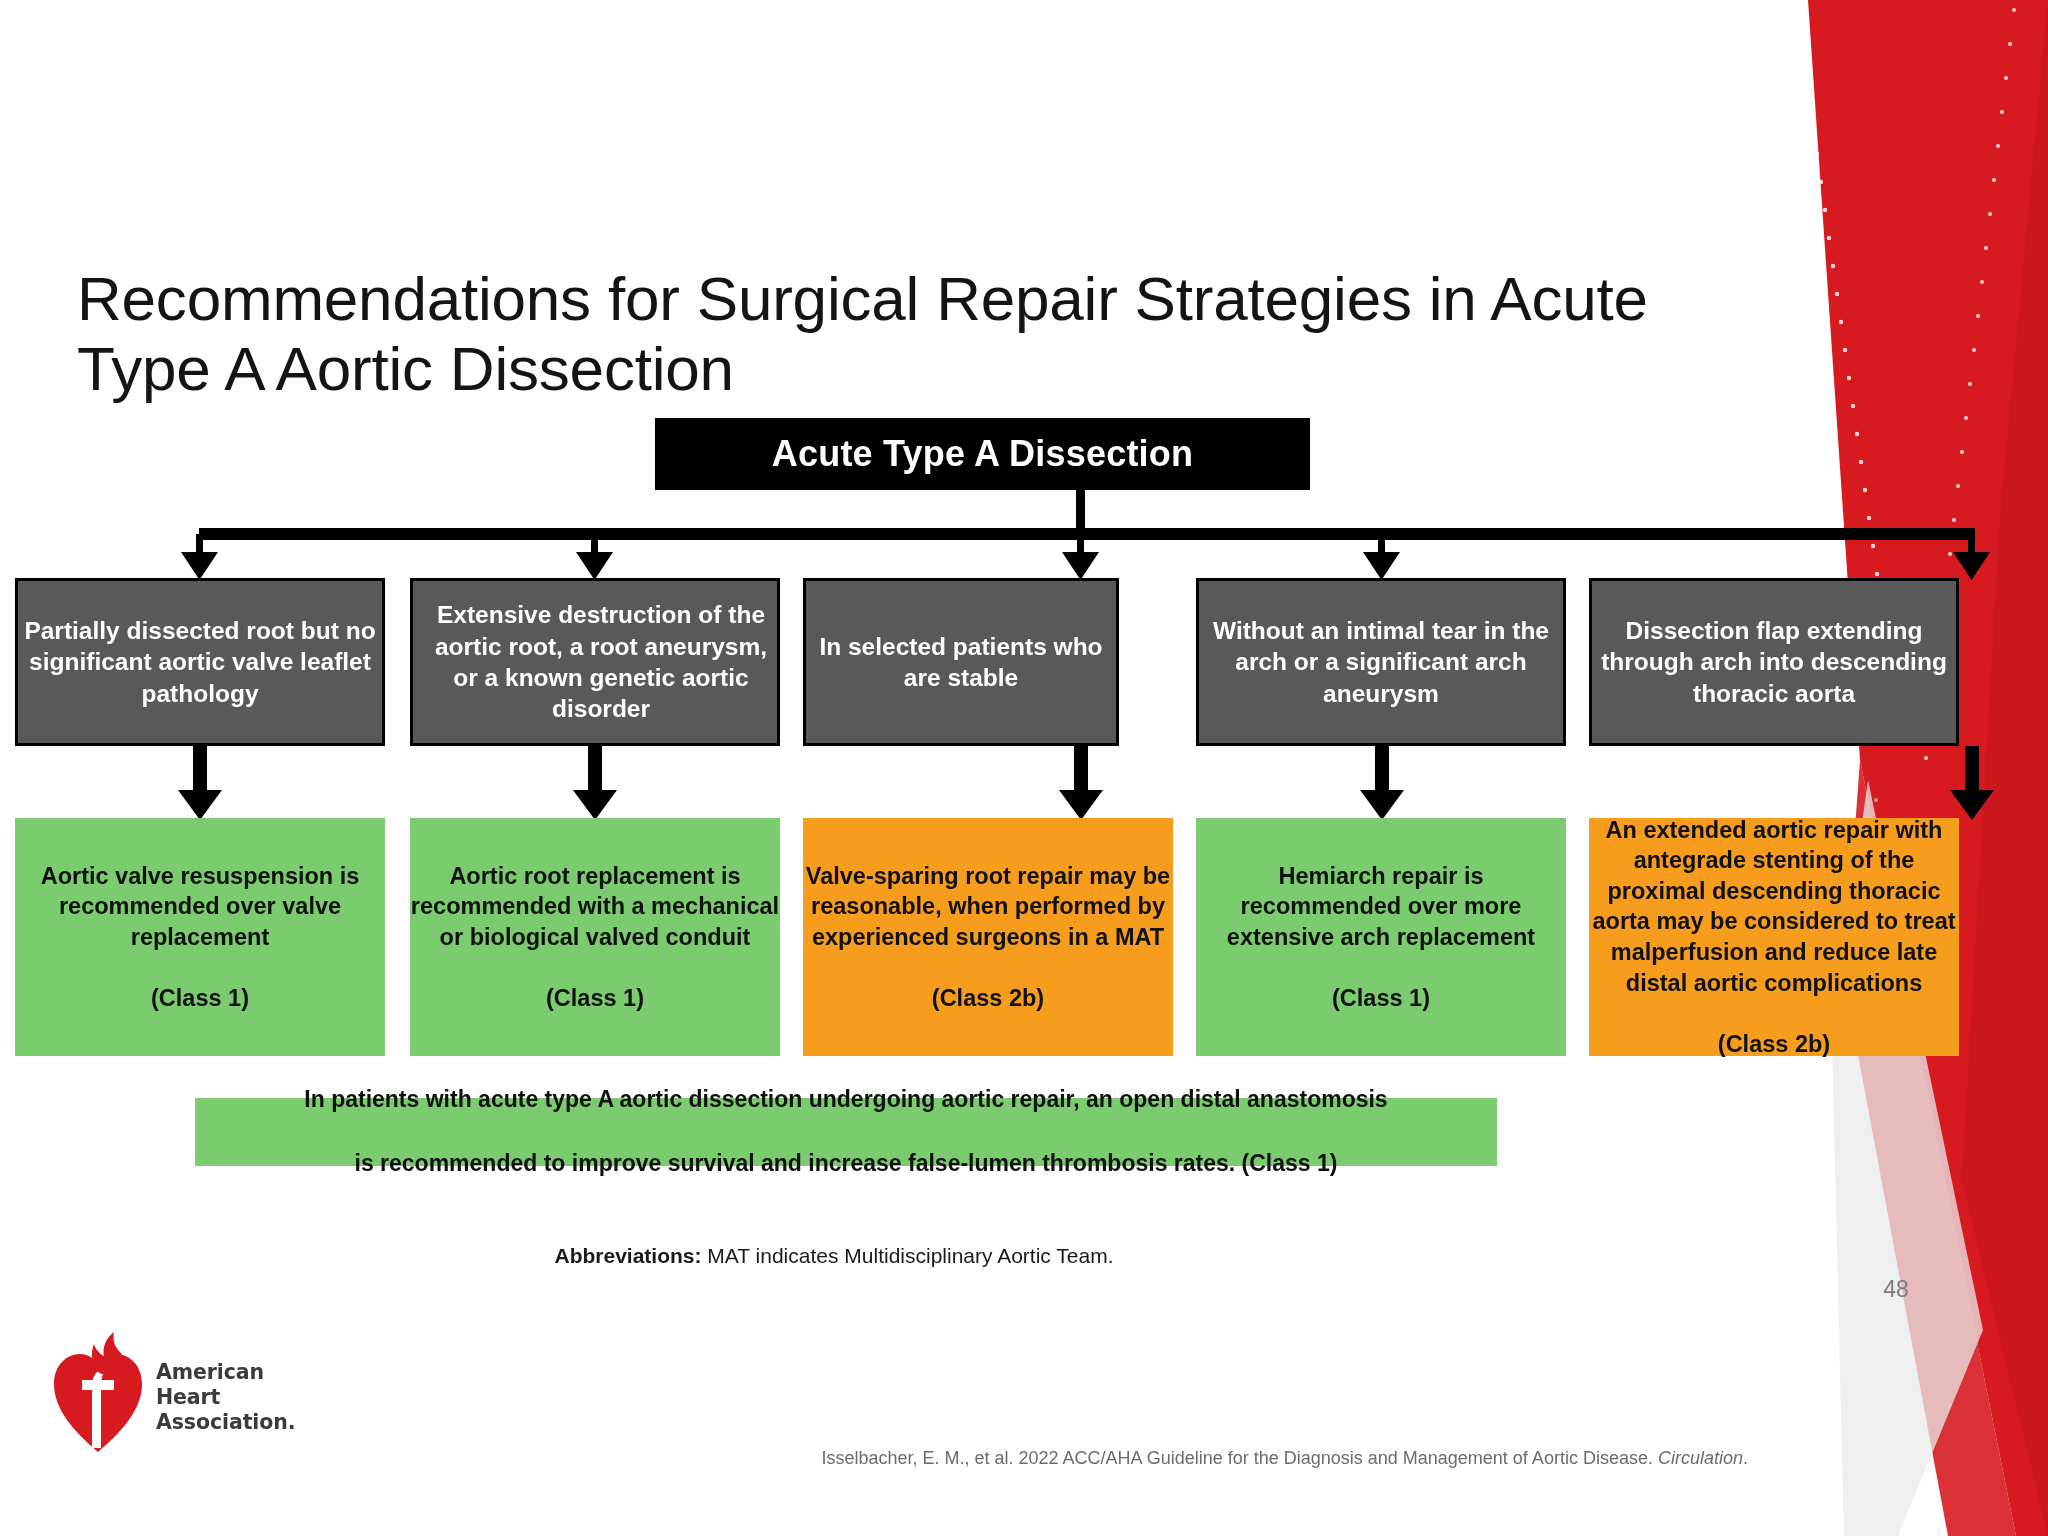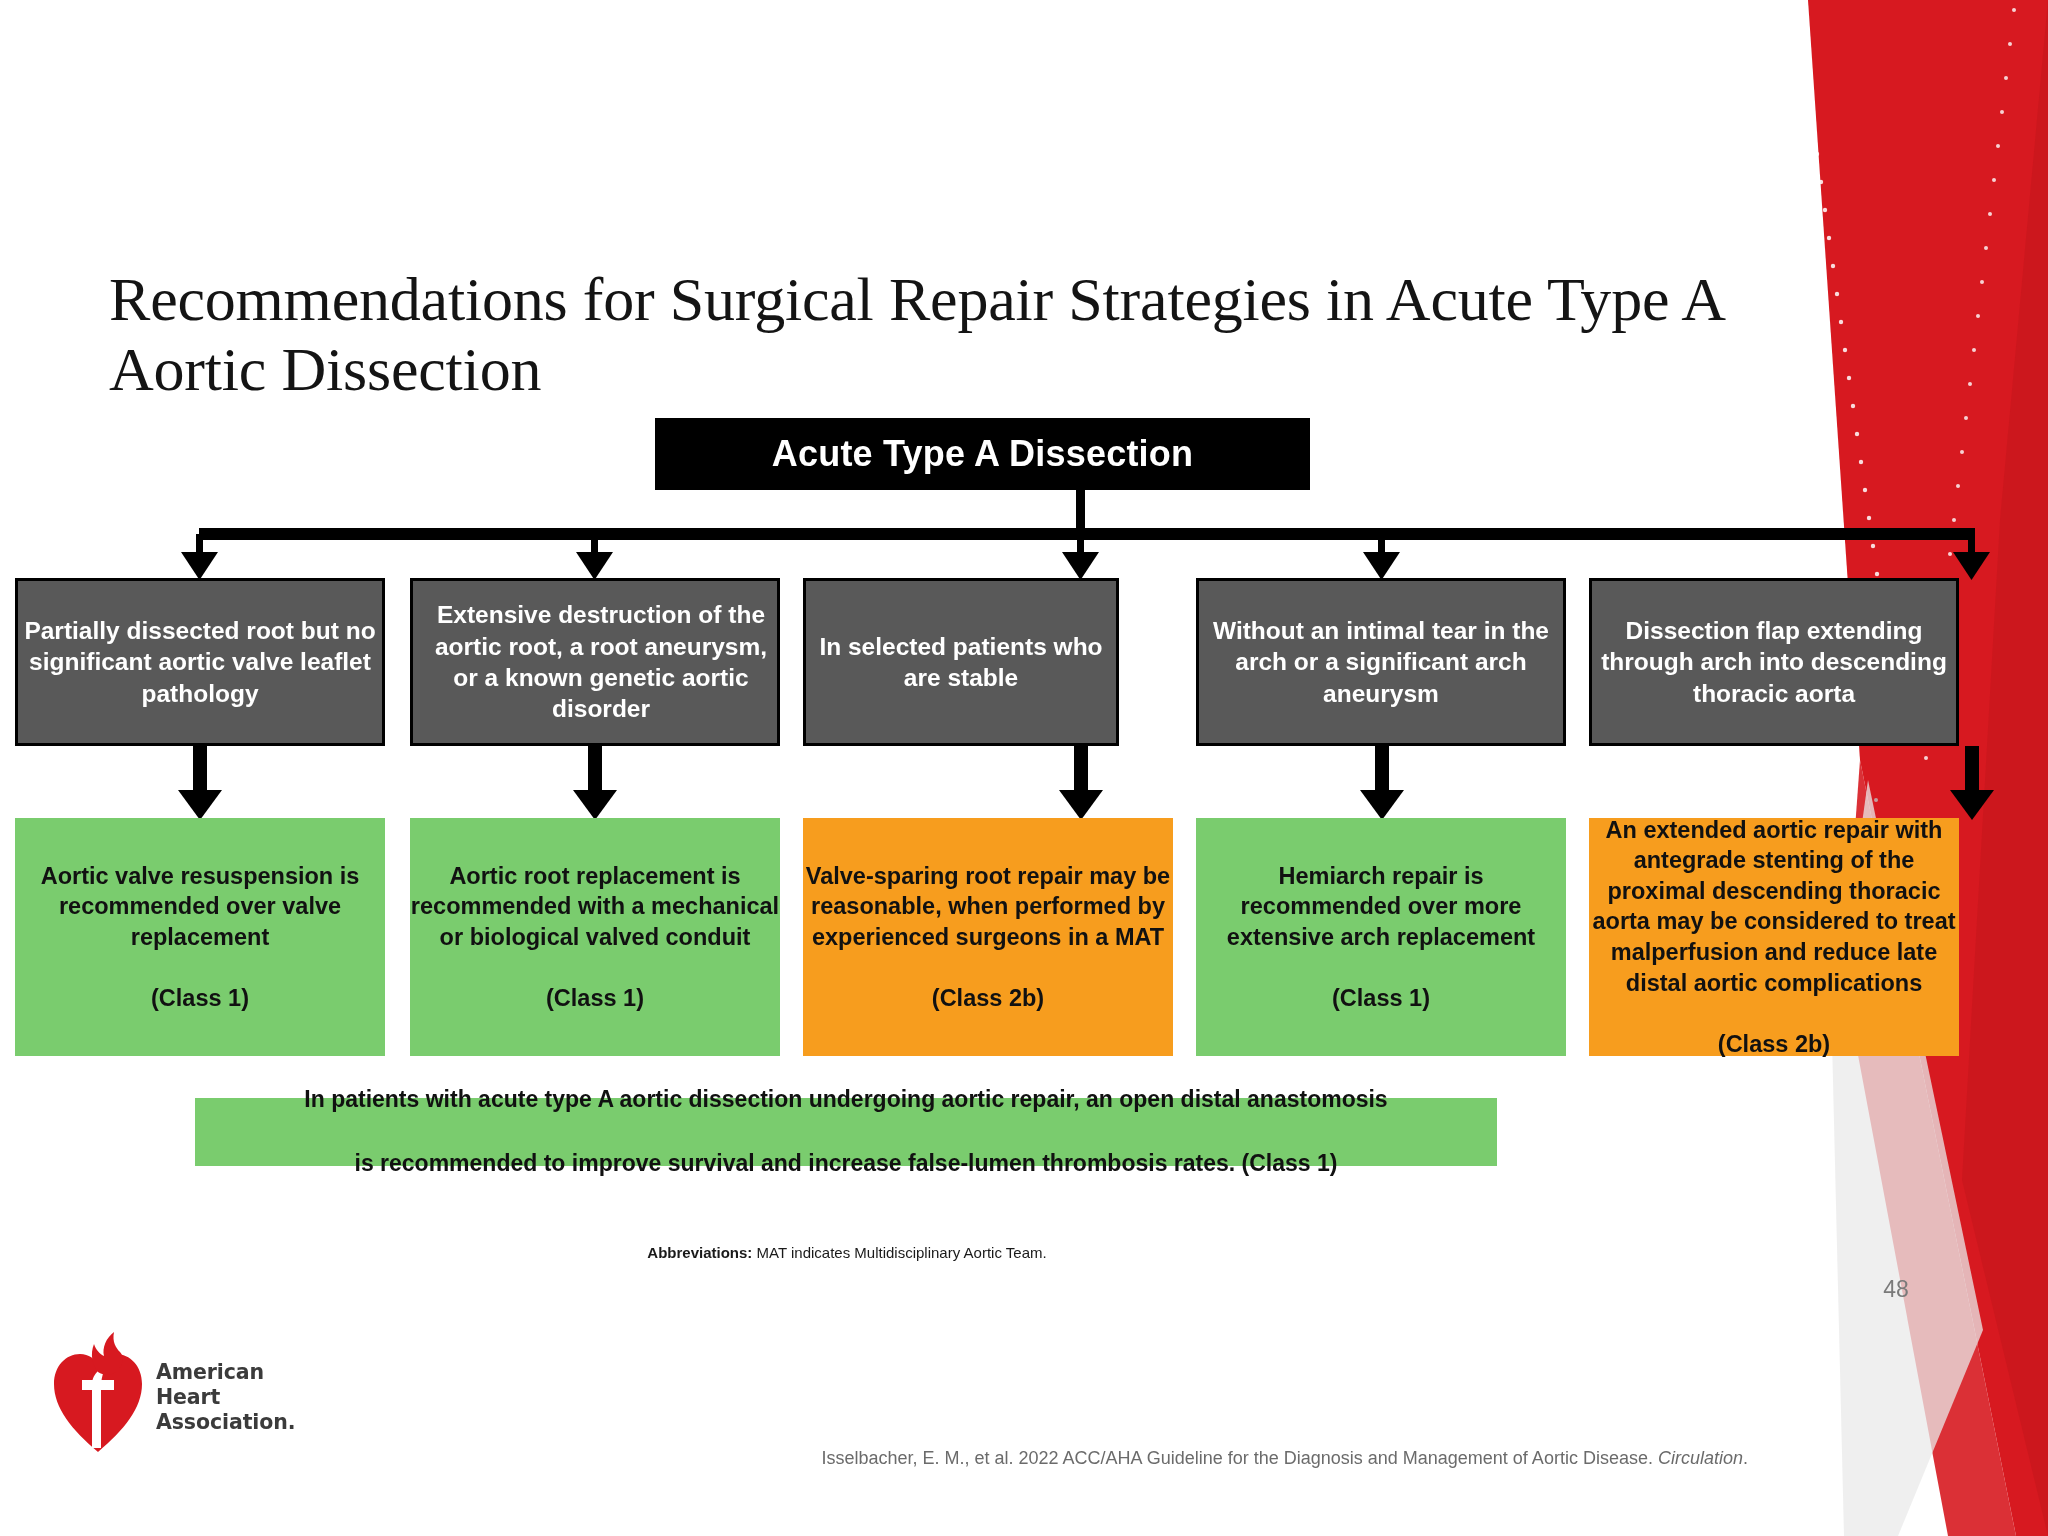--- a/index.html
+++ b/index.html
@@ -12,24 +12,24 @@
     position:relative;
   }
   .slide{position:absolute;inset:0;overflow:hidden;background:#fff;}
 
   
   .deco{position:absolute;top:0;right:0;width:300px;height:1536px;overflow:hidden;pointer-events:none;}
   .deco svg{display:block;}
 
   
   .title{
-    position:absolute;left:109px;top:222px;width:1620px;
+    position:absolute;left:77px;top:222px;width:1620px;
     font-size:62px;line-height:1.13;
     font-weight:400;color:#141414;
-    font-family:Liberation Serif, serif;
+    font-family:Liberation Sans, sans-serif;
     font-stretch:condensed;
     letter-spacing:-0.2px;
   }
 
   
   .flow{position:absolute;left:0;top:0;width:2048px;height:1536px;}
 
   .node{
     position:absolute;box-sizing:border-box;
     display:flex;align-items:center;justify-content:center;
@@ -77,22 +77,22 @@
     left:195px;top:1098px;width:1302px;height:68px;
     background:#7ACC6E;color:#111111;
     font-size:23px;font-weight:700;line-height:1.38;
   }
 
   
   .conn{position:absolute;left:0;top:0;width:2048px;height:1536px;pointer-events:none;}
 
   
   .abbrev{
-    position:absolute;left:13px;top:1244px;width:1668px;text-align:center;
-    font-size:15px;color:#1a1a1a;
+    position:absolute;left:0;top:1244px;width:1668px;text-align:center;
+    font-size:21px;color:#1a1a1a;
   }
   .abbrev b{font-weight:700;}
 
   .citation{
     position:absolute;left:0;top:1448px;width:1748px;text-align:right;
     font-size:18px;color:#6b6b6b;
   }
   .citation i{font-style:italic;}
 
   .pagenum{

